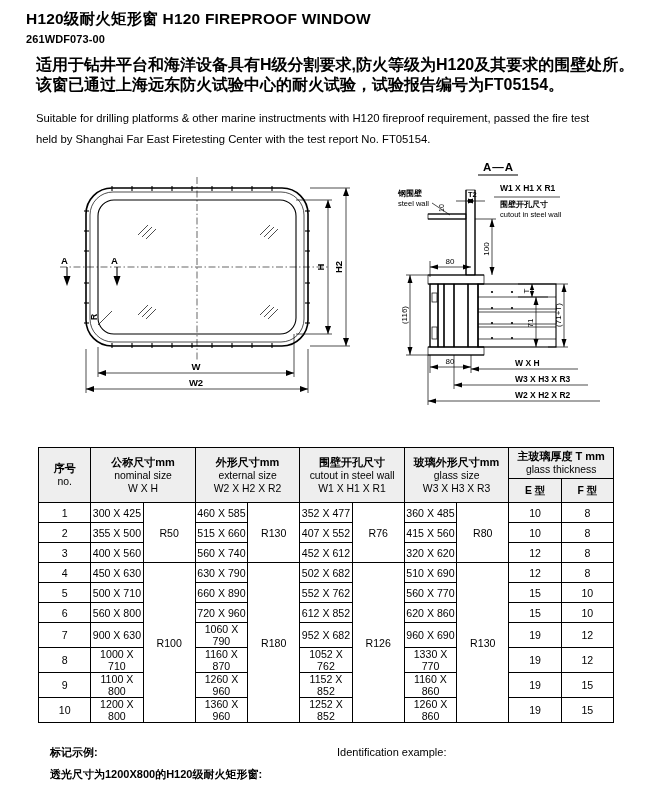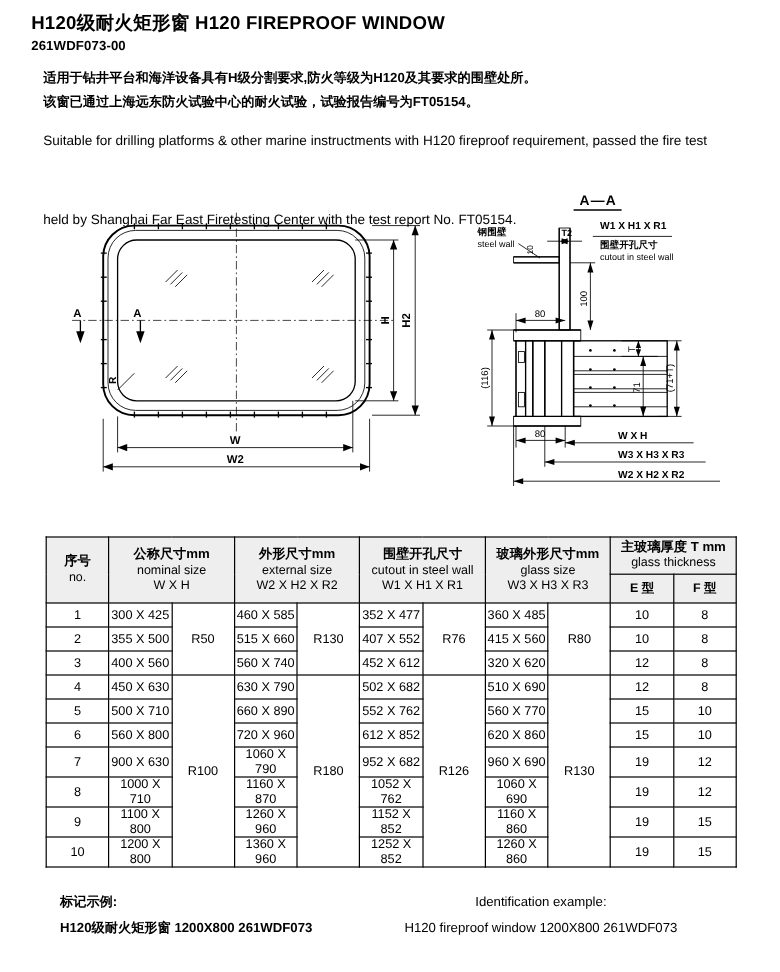--- a/index.html
+++ b/index.html
@@ -20,22 +20,22 @@
     font-size:15.5px;font-weight:bold;letter-spacing:.2px;
     white-space:nowrap;
   }
   .docno{
     position:absolute;left:26px;top:33px;
     font-size:11px;font-weight:bold;letter-spacing:.1px;
   }
 
   
   .intro{position:absolute;left:36px;top:55px;width:600px;}
-  .intro .cn{font-size:11px;font-weight:bold;line-height:20px;white-space:nowrap;}
-  .intro .en{font-size:11.3px;line-height:21px;margin-top:45px;}
+  .intro .cn{font-size:16px;font-weight:bold;line-height:20px;white-space:nowrap;}
+  .intro .en{font-size:11.3px;line-height:21px;}
   .intro .en.l1{margin-top:13px;}
 
   
   .drawings{position:absolute;left:0;top:155px;width:650px;height:260px;}
   svg{display:block;}
   .ln{stroke:#000;fill:none;}
   .thin{stroke-width:.7;}
   .med{stroke-width:1.1;}
   .thick{stroke-width:1.6;}
   .dash{stroke-dasharray:7 2.5 1.5 2.5;stroke-width:.6;}
@@ -480,21 +480,21 @@
             <td class="dim">952 X 682</td>
             <td class="dim">960 X 690</td>
             <td class="th">19</td>
             <td class="th">12</td>
           </tr>
           <tr>
             <td class="no shade">8</td>
             <td class="dim shade">1000 X 710</td>
             <td class="dim shade">1160 X 870</td>
             <td class="dim shade">1052 X 762</td>
-            <td class="dim shade">1060 X 690</td>
+            <td class="dim shade">1330 X 770</td>
             <td class="th shade">19</td>
             <td class="th shade">12</td>
           </tr>
           <tr>
             <td class="no">9</td>
             <td class="dim">1100 X 800</td>
             <td class="dim">1260 X 960</td>
             <td class="dim">1152 X 852</td>
             <td class="dim">1160 X 860</td>
             <td class="th">19</td>
@@ -509,21 +509,20 @@
             <td class="th shade">19</td>
             <td class="th shade">15</td>
           </tr>
         </tbody>
     </table>
   </div>
 
   <div class="notes">
     <div class="note-col left">
       <div class="note-line cn">标记示例:</div>
-      <div class="note-line cn">H120级耐火矩形窗 1200X800 261WDF073</div>
+      <div class="note-line cn">透光尺寸为1200X800的H120级耐火矩形窗:</div>
     </div>
     <div class="note-col right">
       <div class="note-line">Identification example:</div>
-      <div class="note-line">H120 fireproof window  1200X800 261WDF073</div>
     </div>
   </div>
 
 </div>
 
 </body></html>

